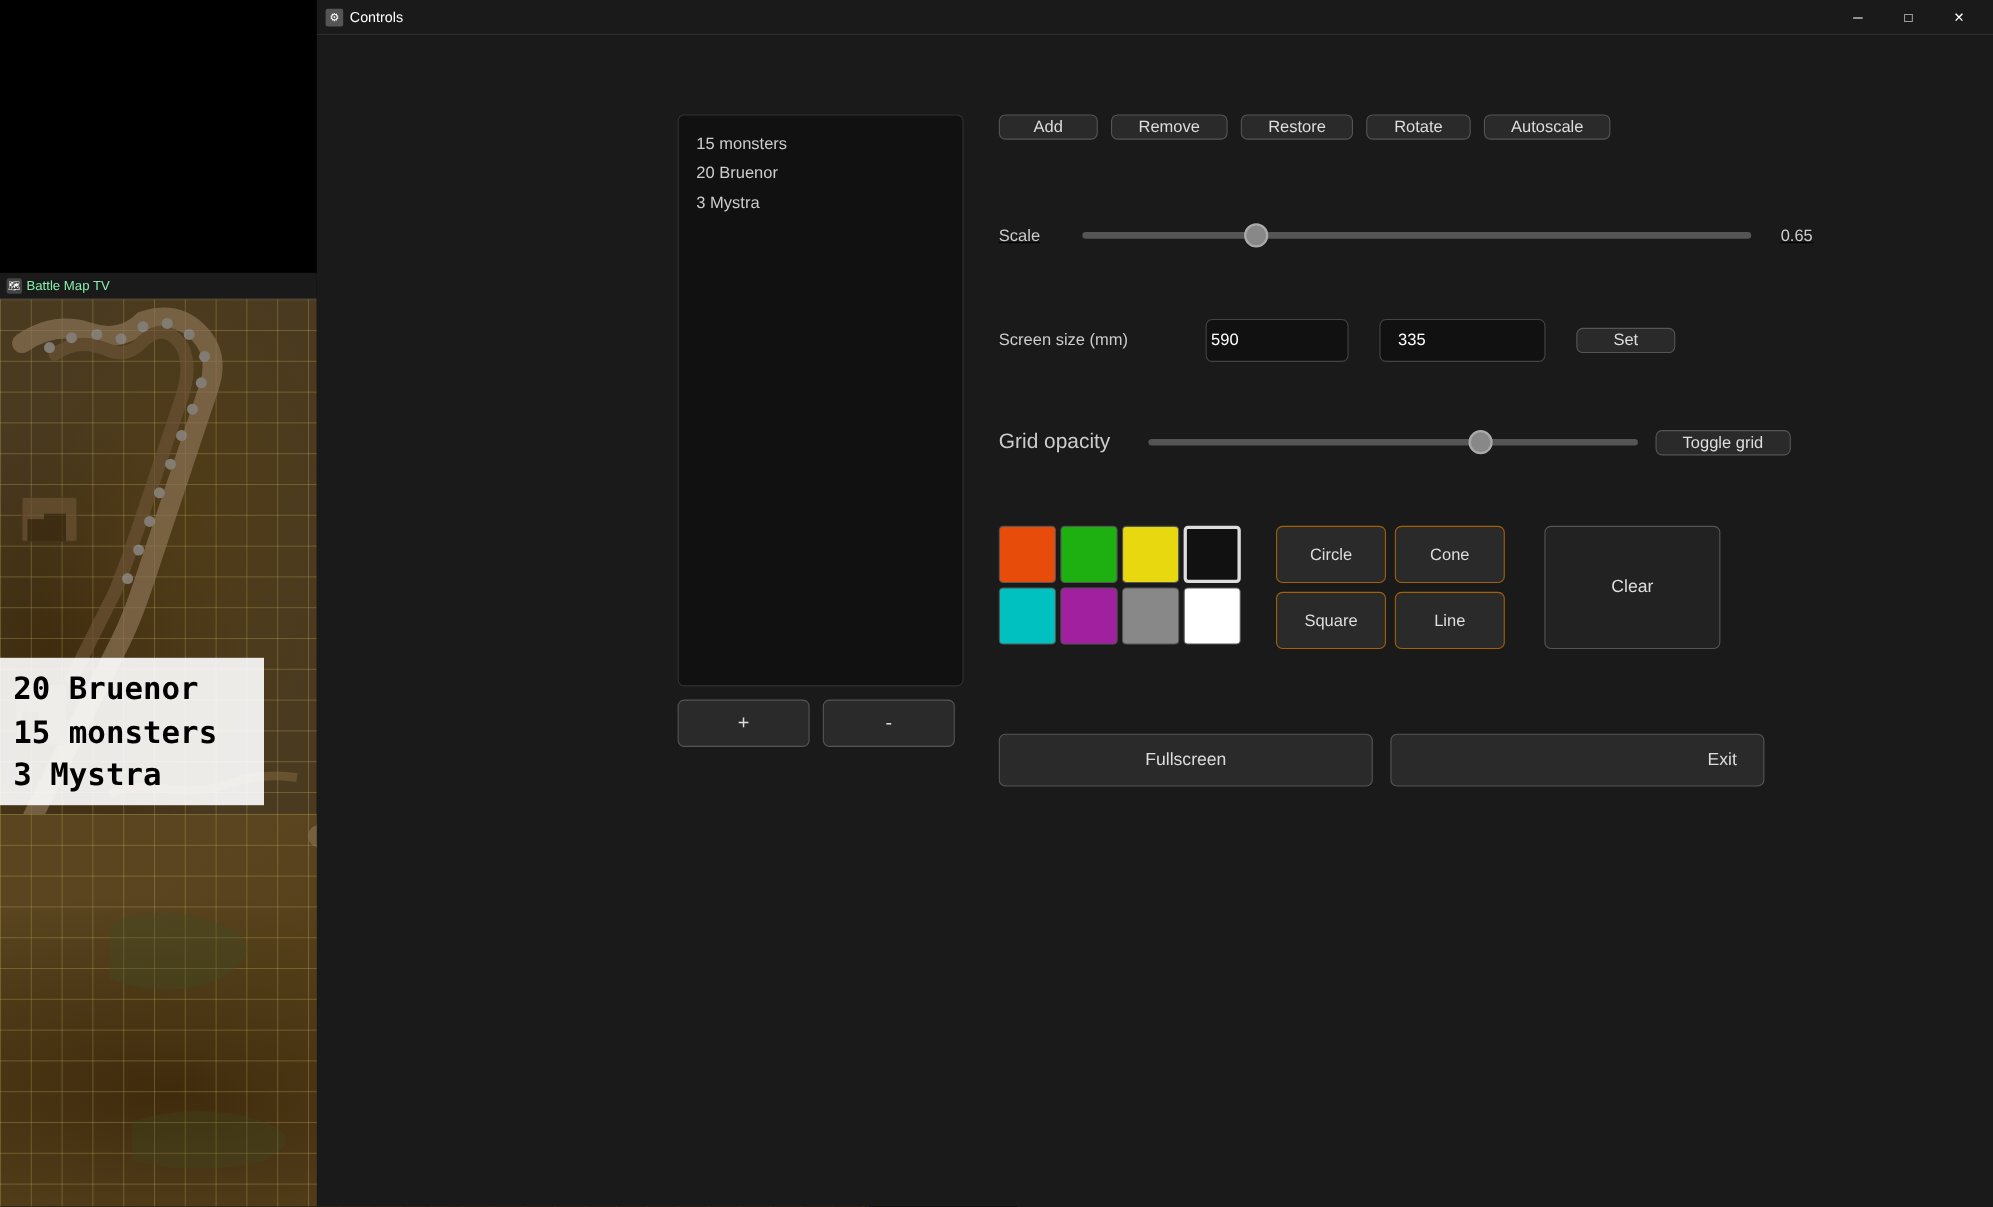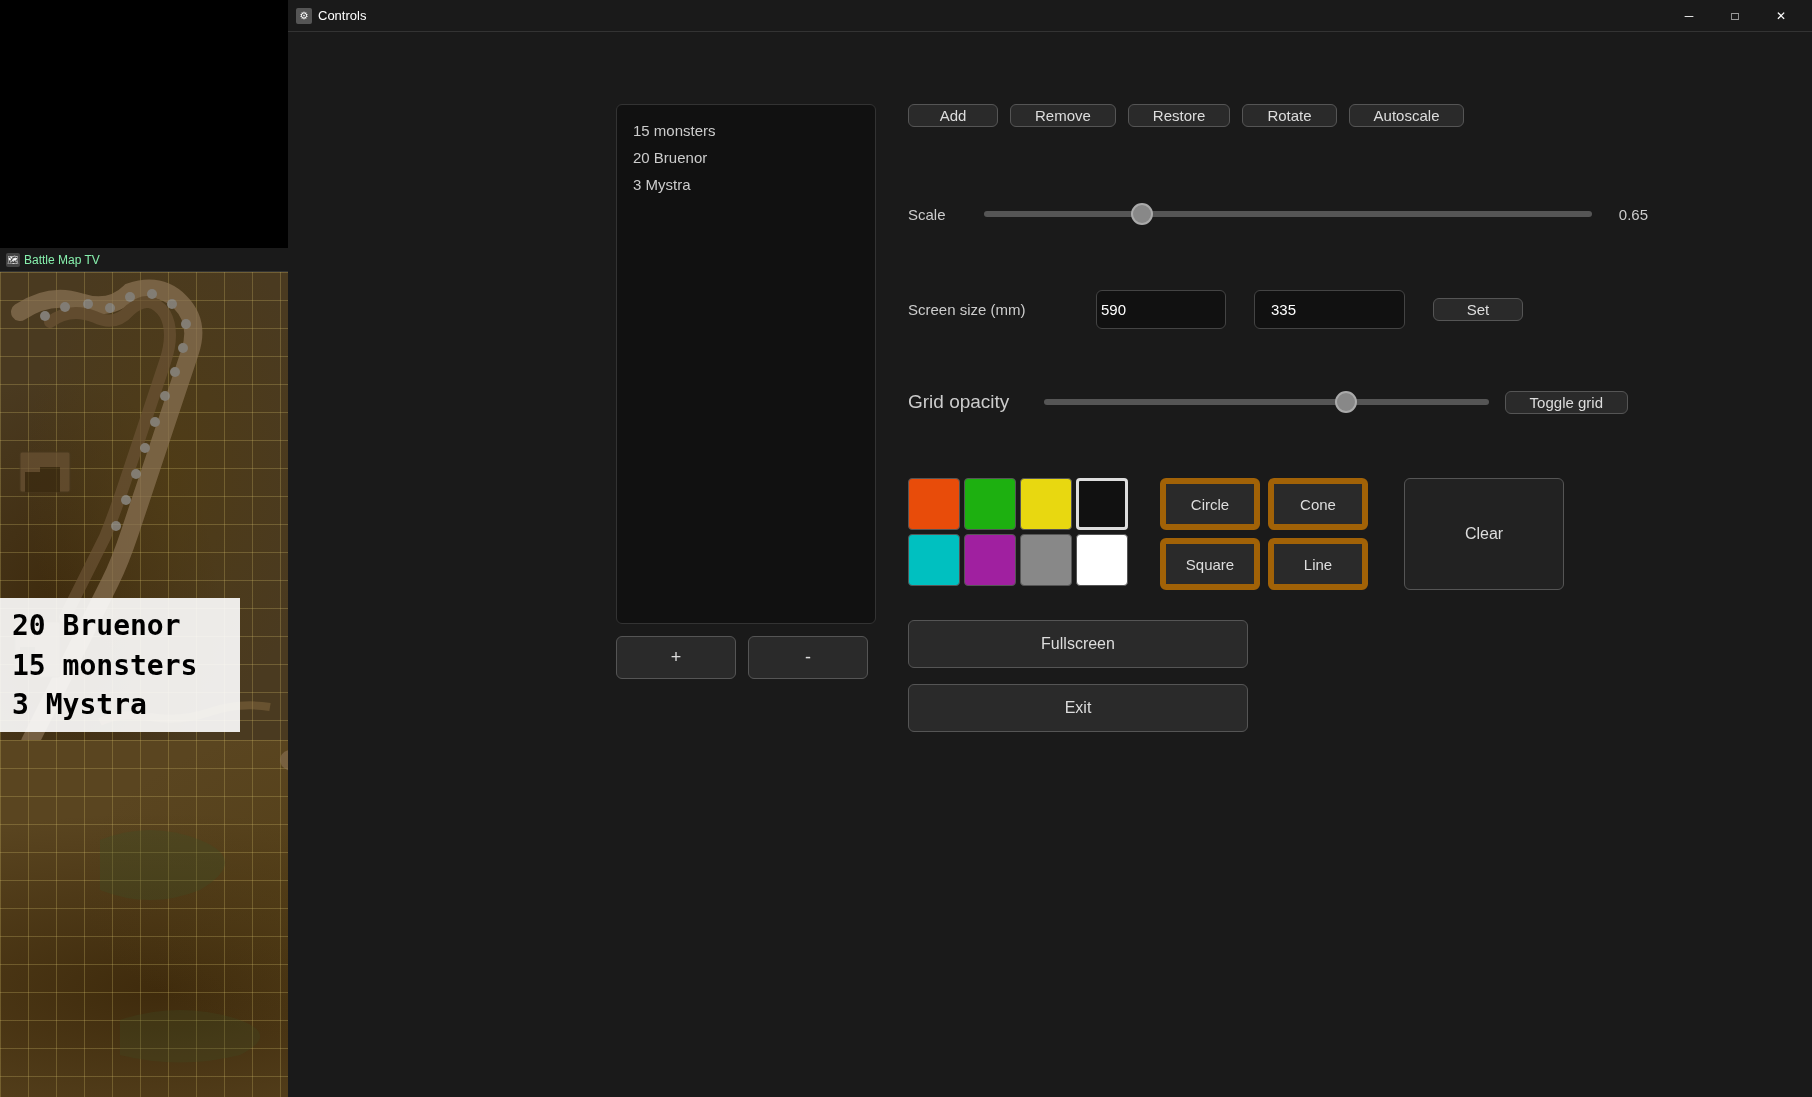--- a/index.html
+++ b/index.html
@@ -114,20 +114,21 @@
     }
 
     
     .scale-row {
       position: absolute;
       top: 170px; left: 620px;
       display: flex;
       align-items: center;
       gap: 16px;
       width: 740px;
+      text-decoration: underline;
     }
     .scale-label {
       color: #ccc;
       font-size: 15px;
       min-width: 60px;
     }
     .slider-container {
       flex: 1;
       position: relative;
       height: 24px;
@@ -218,21 +219,21 @@
     }
     .shape-btns {
       display: grid;
       grid-template-columns: repeat(2, 100px);
       grid-template-rows: repeat(2, 52px);
       gap: 8px;
       margin-left: 12px;
     }
     .shape-btn {
       background: #2a2a2a;
-      border: 6px solid #a16207;
+      border: 1px solid #a16207;
       border-radius: 6px;
       color: #ddd;
       font-size: 15px;
       cursor: pointer;
     }
     .clear-btn {
       margin-left: 16px;
       align-self: center;
       background: #222;
       border: 1px solid #555;
@@ -244,24 +245,23 @@
       height: 112px;
       width: 160px;
       display: flex;
       align-items: center;
       justify-content: center;
     }
 
     
     .bottom-btns {
       position: absolute;
-      top: 588px; left: 620px;
+      top: 635px; left: 620px;
       display: flex;
       gap: 16px;
-      flex-direction: column;
     }
 
     
     .battle-map-panel {
       position: absolute;
       top: 0; left: 0;
       width: 288px;
       height: 1097px;
       background: #000;
     }
@@ -501,16 +501,16 @@
       <button class="shape-btn">Cone</button>
       <button class="shape-btn">Square</button>
       <button class="shape-btn">Line</button>
     </div>
 
     <button class="clear-btn">Clear</button>
   </div>
 
   <div class="bottom-btns">
     <button class="btn btn-xlarge" style="min-width:340px;">Fullscreen</button>
-    <button class="btn btn-xlarge" style="min-width:340px;">Exit</button>
+    <button class="btn btn-xlarge" style="min-width:340px;text-align:right;">Exit</button>
   </div>
 
 </div>
 
 </body></html>

